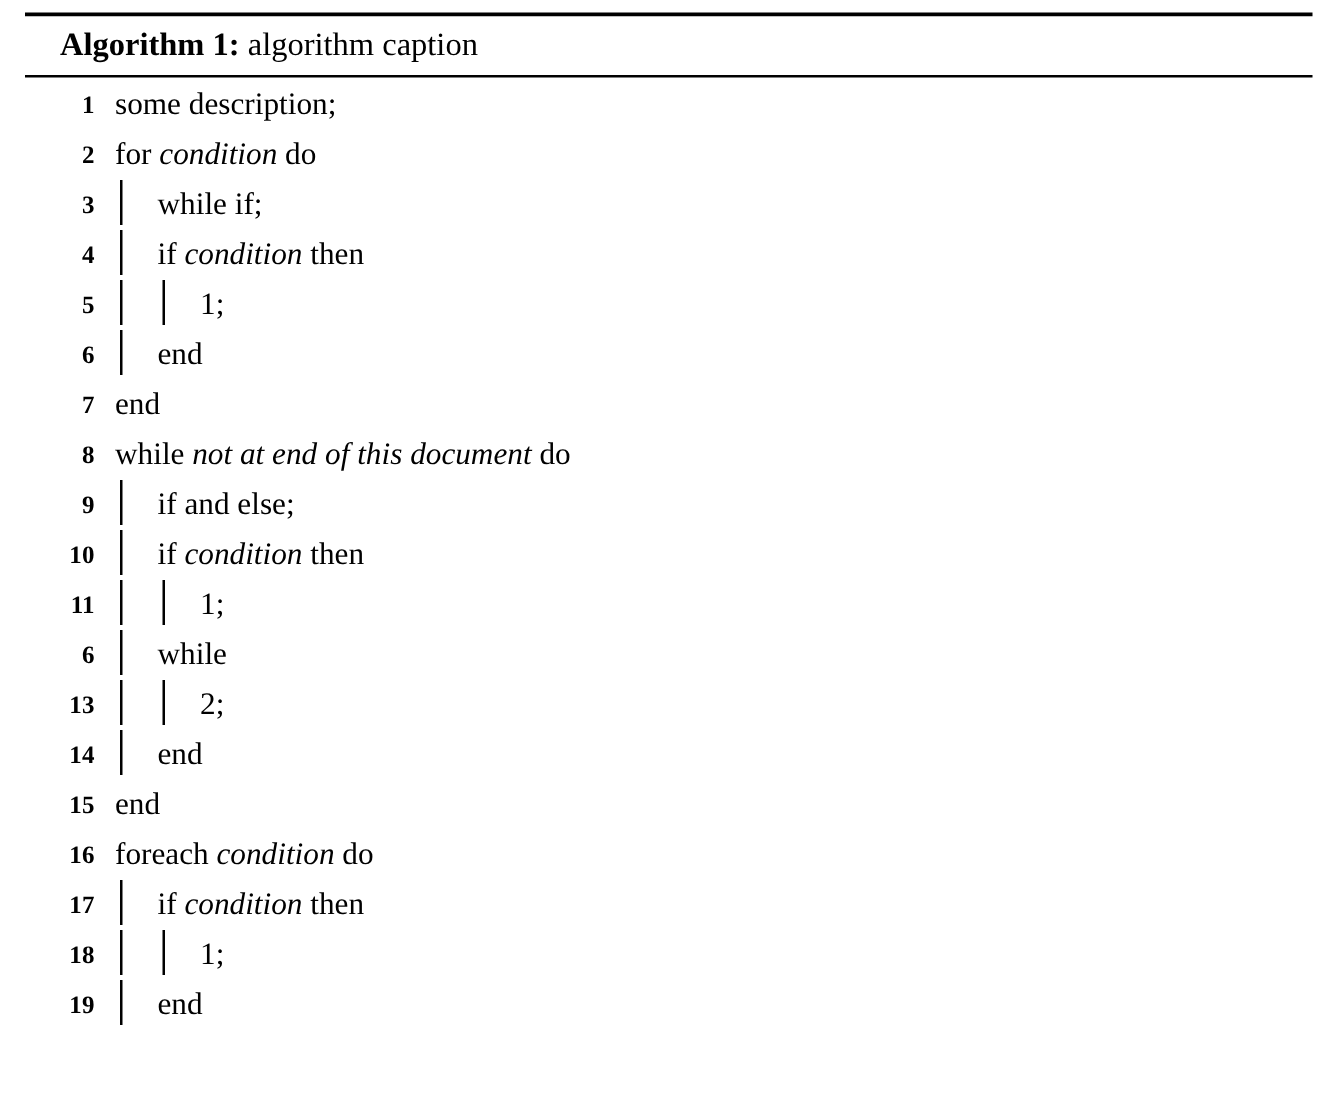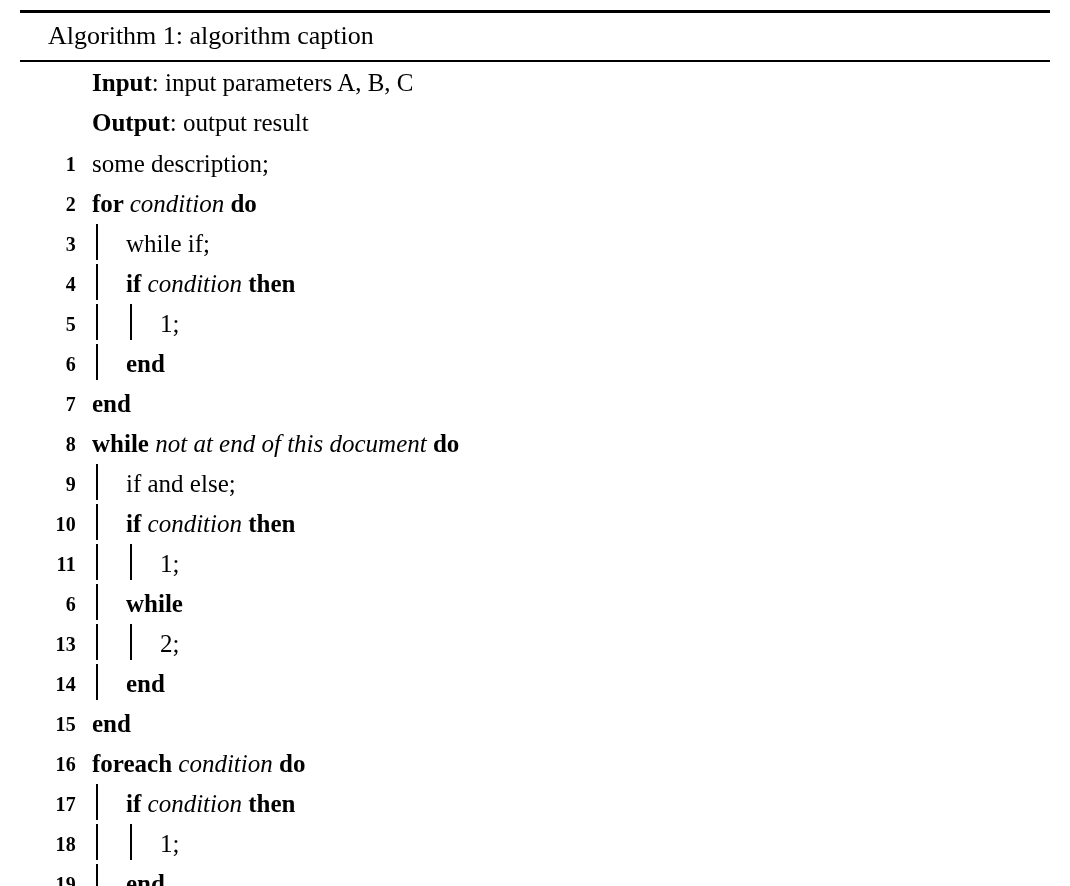--- a/index.html
+++ b/index.html
@@ -32,21 +32,21 @@
   .rule-top { height: 3px; margin-top: 10px; }
   .rule-mid { height: 2px; }
 
   .caption {
     font-size: 26px;
     line-height: 1.35;
     padding: 5px 0 7px 28px;
     white-space: nowrap;
   }
   .caption .caption-label {
-    font-weight: normal;
+    font-weight: bold;
     text-align: right;
   }
   .caption .caption-text {
     font-weight: normal;
   }
 
   .body {
     padding: 6px 0 6px 0;
   }
 
@@ -91,21 +91,21 @@
     width: 2px;
     background: #000000;
   }
 
   .text {
     flex: 1 1 auto;
     padding-top: 3px;
     white-space: nowrap;
   }
 
-  .kw { font-weight: bold; text-align: center; }
+  .kw { font-weight: normal; text-align: center; }
   .it { font-style: italic; }
   .hdr { font-weight: bold; }
 
   .line.header .lineno { visibility: hidden; }
   .line.header .text { padding-top: 2px; }
 </style>
 </head>
 <body>
 
 <div class="algorithm">
@@ -113,34 +113,20 @@
   <div class="rule-top"></div>
 
   <div class="caption">
     <span class="caption-label">Algorithm 1:</span>
     <span class="caption-text">algorithm caption</span>
   </div>
 
   <div class="rule-mid"></div>
 
   <div class="body">
-    <div id="header-lines">
-        <div class="line header">
-          <div class="lineno"></div>
-          <div class="content">
-            <div class="text"><span class="hdr">Input</span><span>: </span><span>input parameters A, B, C</span></div>
-          </div>
-        </div>
-        <div class="line header">
-          <div class="lineno"></div>
-          <div class="content">
-            <div class="text"><span class="hdr">Output</span><span>: </span><span>output result</span></div>
-          </div>
-        </div>
-      </div>
     <div id="code-lines">
         <div class="line">
           <div class="lineno">1</div>
           <div class="content">
             <div class="text"><span>some description;</span></div>
           </div>
         </div>
         <div class="line">
           <div class="lineno">2</div>
           <div class="content">

